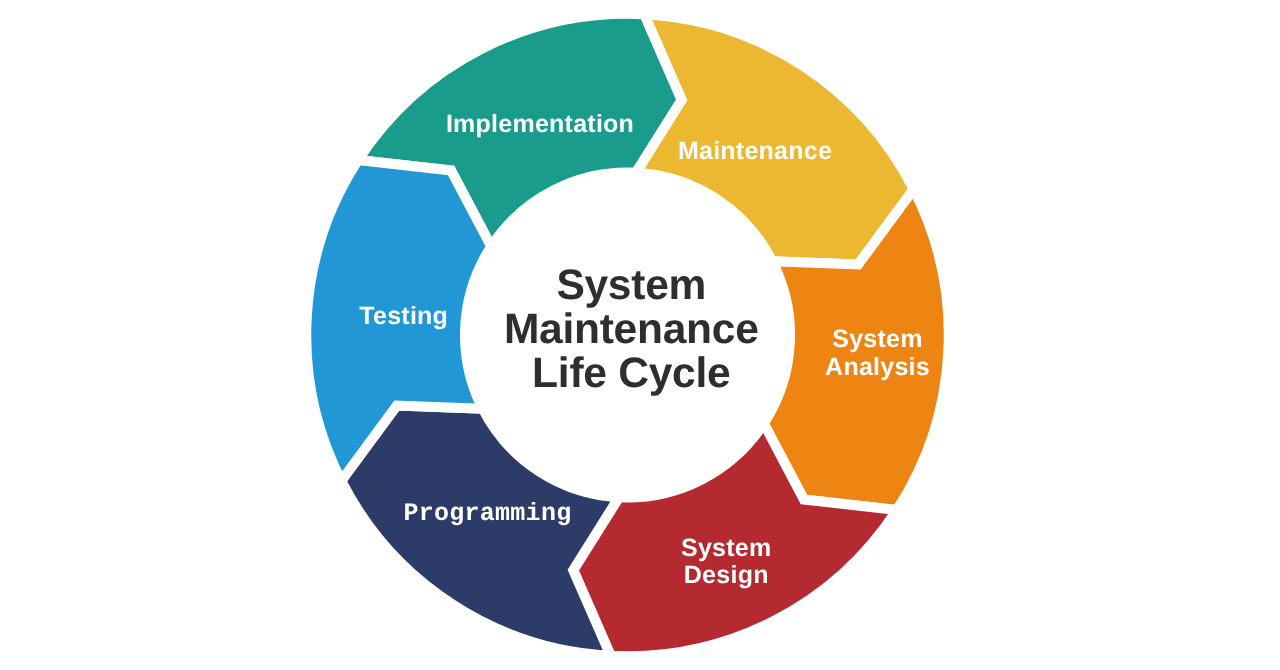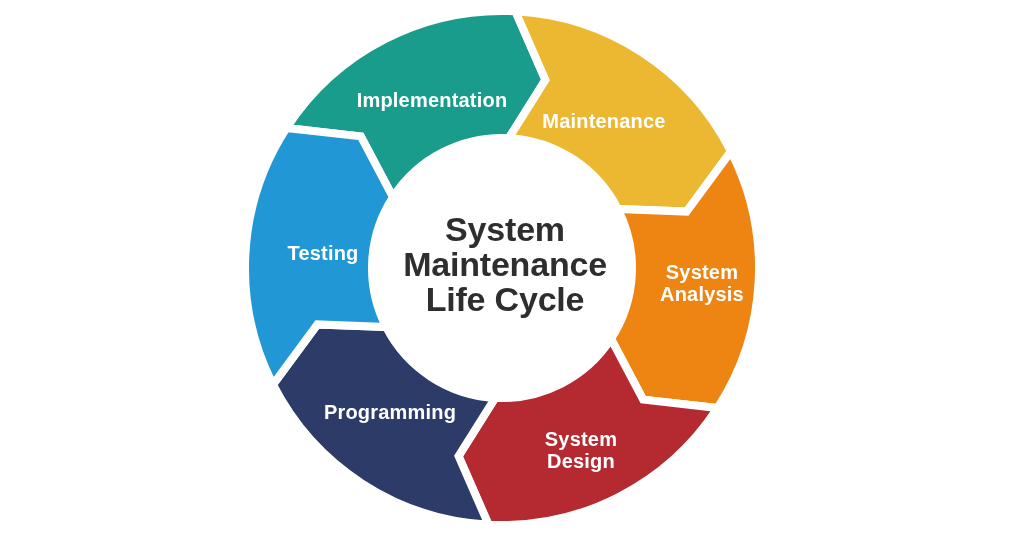--- a/index.html
+++ b/index.html
@@ -63,15 +63,15 @@
     <div>Maintenance</div>
     <div>Life Cycle</div>
   </div>
 
 <div class="seg-label" style="left: 432px; top: 100px;">Implementation</div>
     <div class="seg-label" style="left: 604px; top: 121px;">Maintenance</div>
     <div class="seg-label" style="left: 702px; top: 283px;">System
 Analysis</div>
     <div class="seg-label" style="left: 581px; top: 450px;">System
 Design</div>
-    <div class="seg-label" style="left: 390px; top: 412px;">Programming</div>
+    <div class="seg-label" style="left: 390px; top: 412px; font-family: Liberation Mono, monospace;">Programming</div>
     <div class="seg-label" style="left: 323px; top: 253px;">Testing</div>
   </div>
 
 </body></html>

